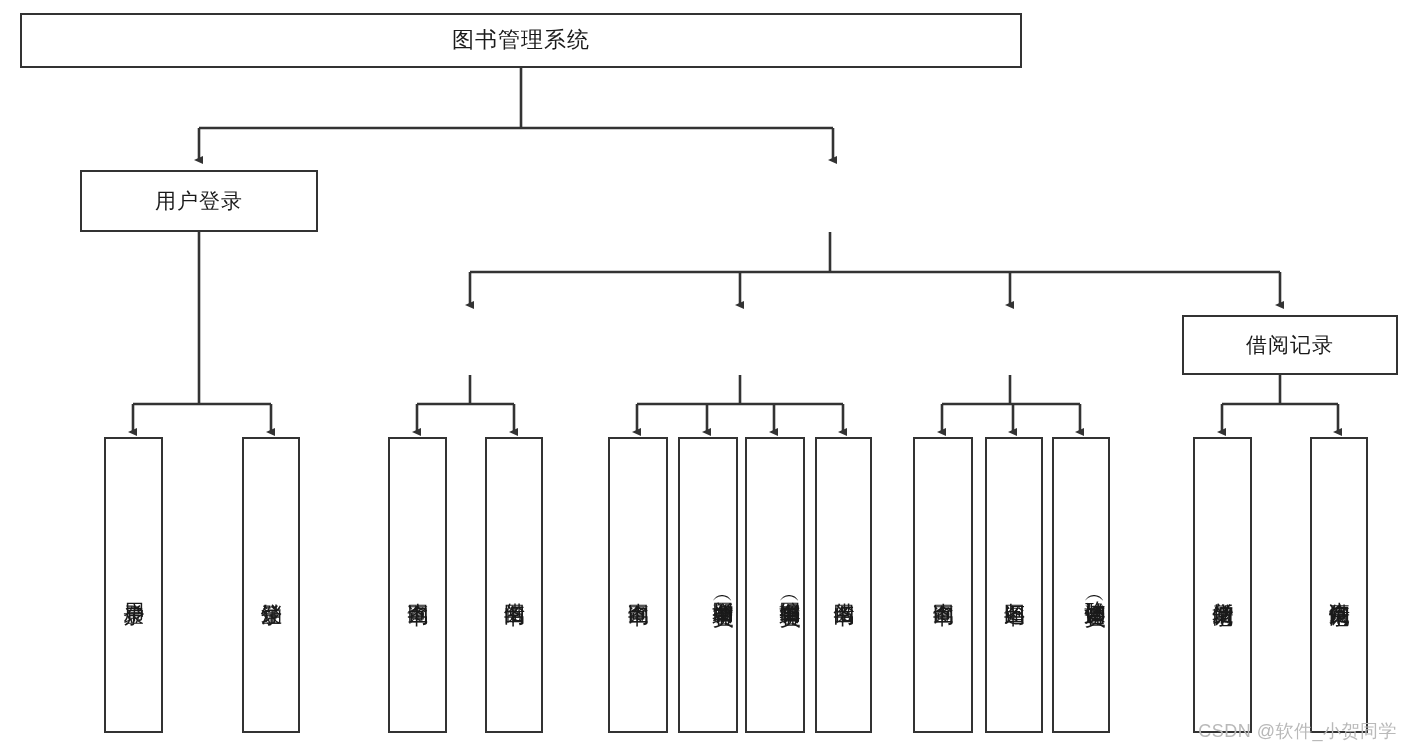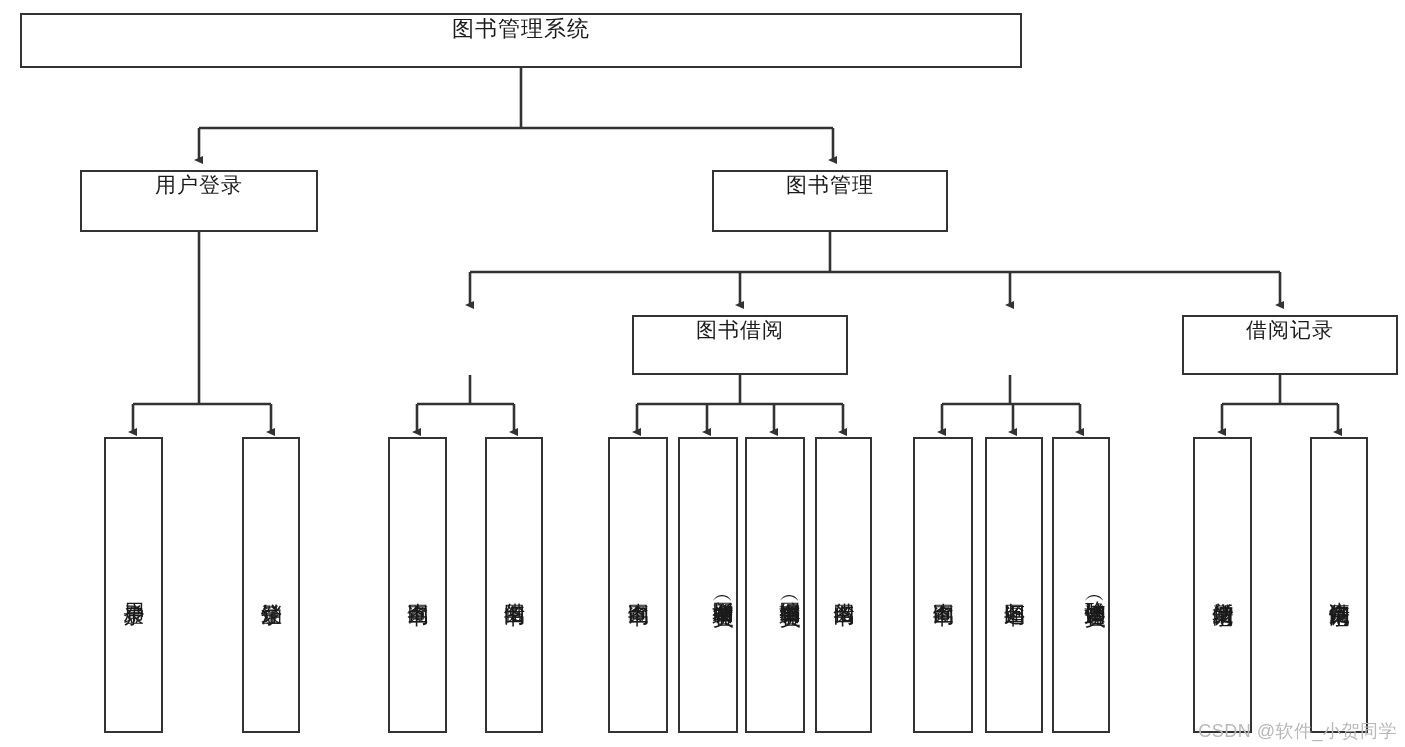--- a/index.html
+++ b/index.html
@@ -20,21 +20,21 @@
     left:0;top:0;
     width:1405px;height:747px;
     pointer-events:none;
   }
   .node{
     position:absolute;
     box-sizing:border-box;
     background:#ffffff;
     border:2px solid #333333;
     display:flex;
-    align-items:flex-start;
+    align-items:center;
     justify-content:center;
     color:#1a1a1a;
     line-height:1.28;
   }
   .node.h{
     font-size:21px;
     letter-spacing:1px;
     text-align:center;
   }
   .node.v{
@@ -120,27 +120,21 @@
     </g>
   </svg>
 
   <div class="node h" id="title-node" style="left:20px;top:13px;width:1002px;height:55px;">
     <span class="lbl">图书管理系统</span>
   </div>
 
   <div class="node h" style="left:80px;top:170px;width:238px;height:62px;">
     <span class="lbl">用户登录</span>
   </div>
-  <div class="node h" style="left:712px;top:170px;width:236px;height:62px;">
-    <span class="lbl">图书管理</span>
-  </div>
 
-  <div class="node h" style="left:632px;top:315px;width:216px;height:60px;">
-    <span class="lbl">图书借阅</span>
-  </div>
   <div class="node h" style="left:1182px;top:315px;width:216px;height:60px;">
     <span class="lbl">借阅记录</span>
   </div>
 
   <div class="node v mid" style="left:104px;top:437px;width:59px;height:296px;">
     <span class="lbl">用户登录</span>
   </div>
   <div class="node v mid" style="left:242px;top:437px;width:58px;height:296px;">
     <span class="lbl">注销登录</span>
   </div>

